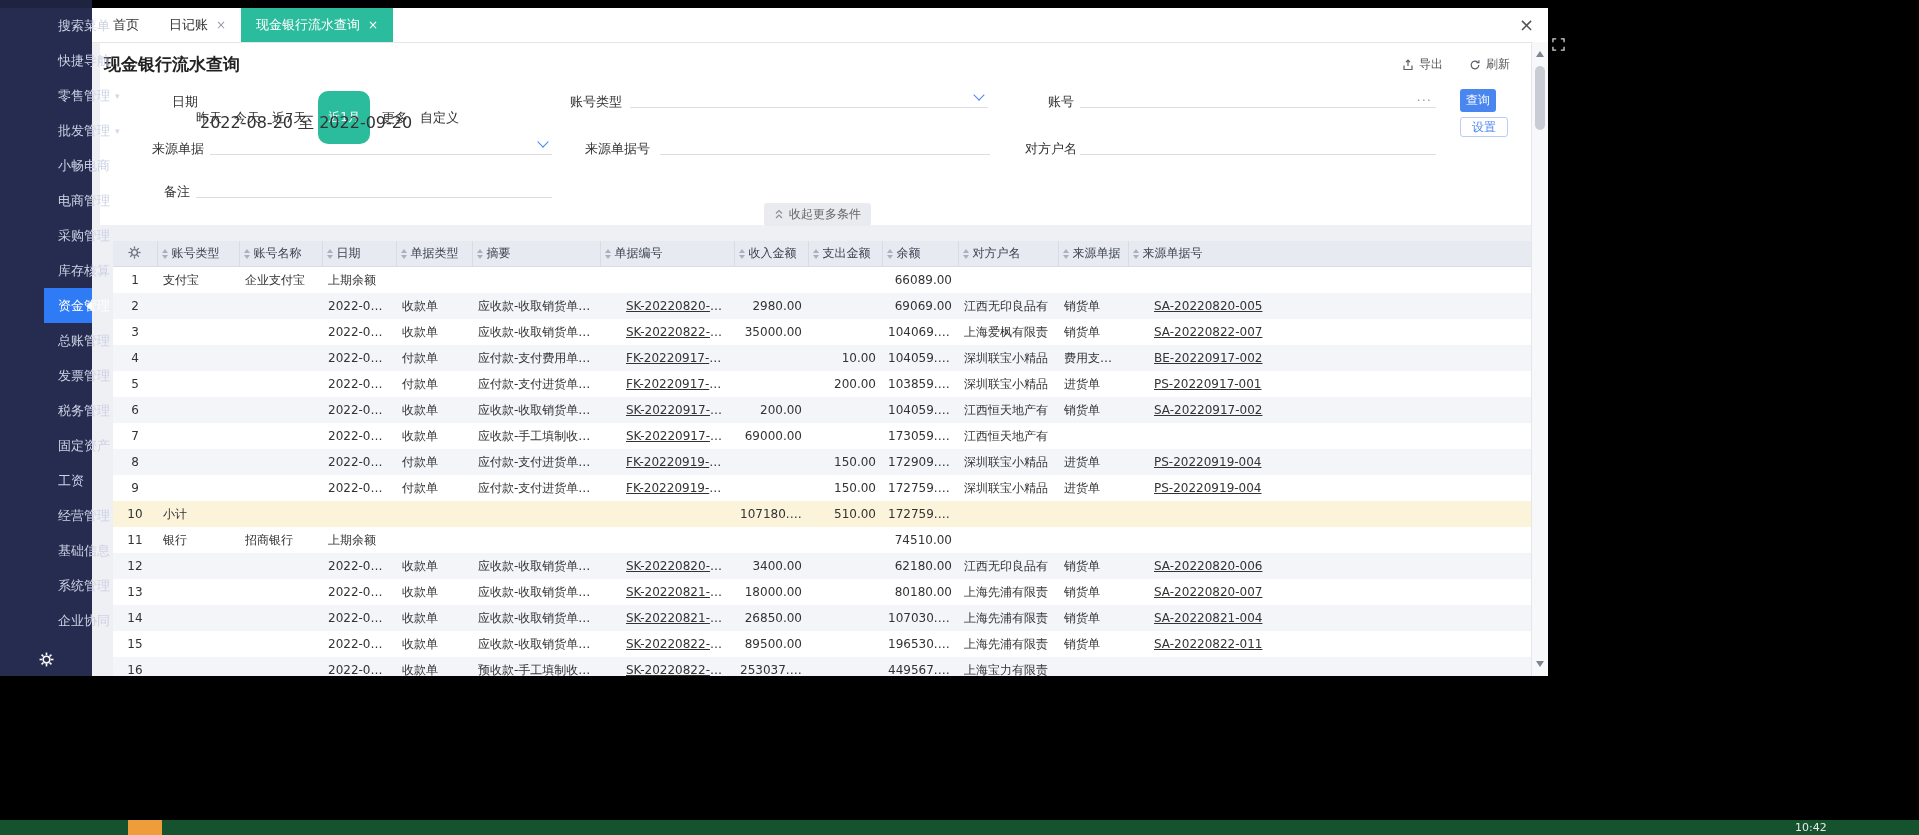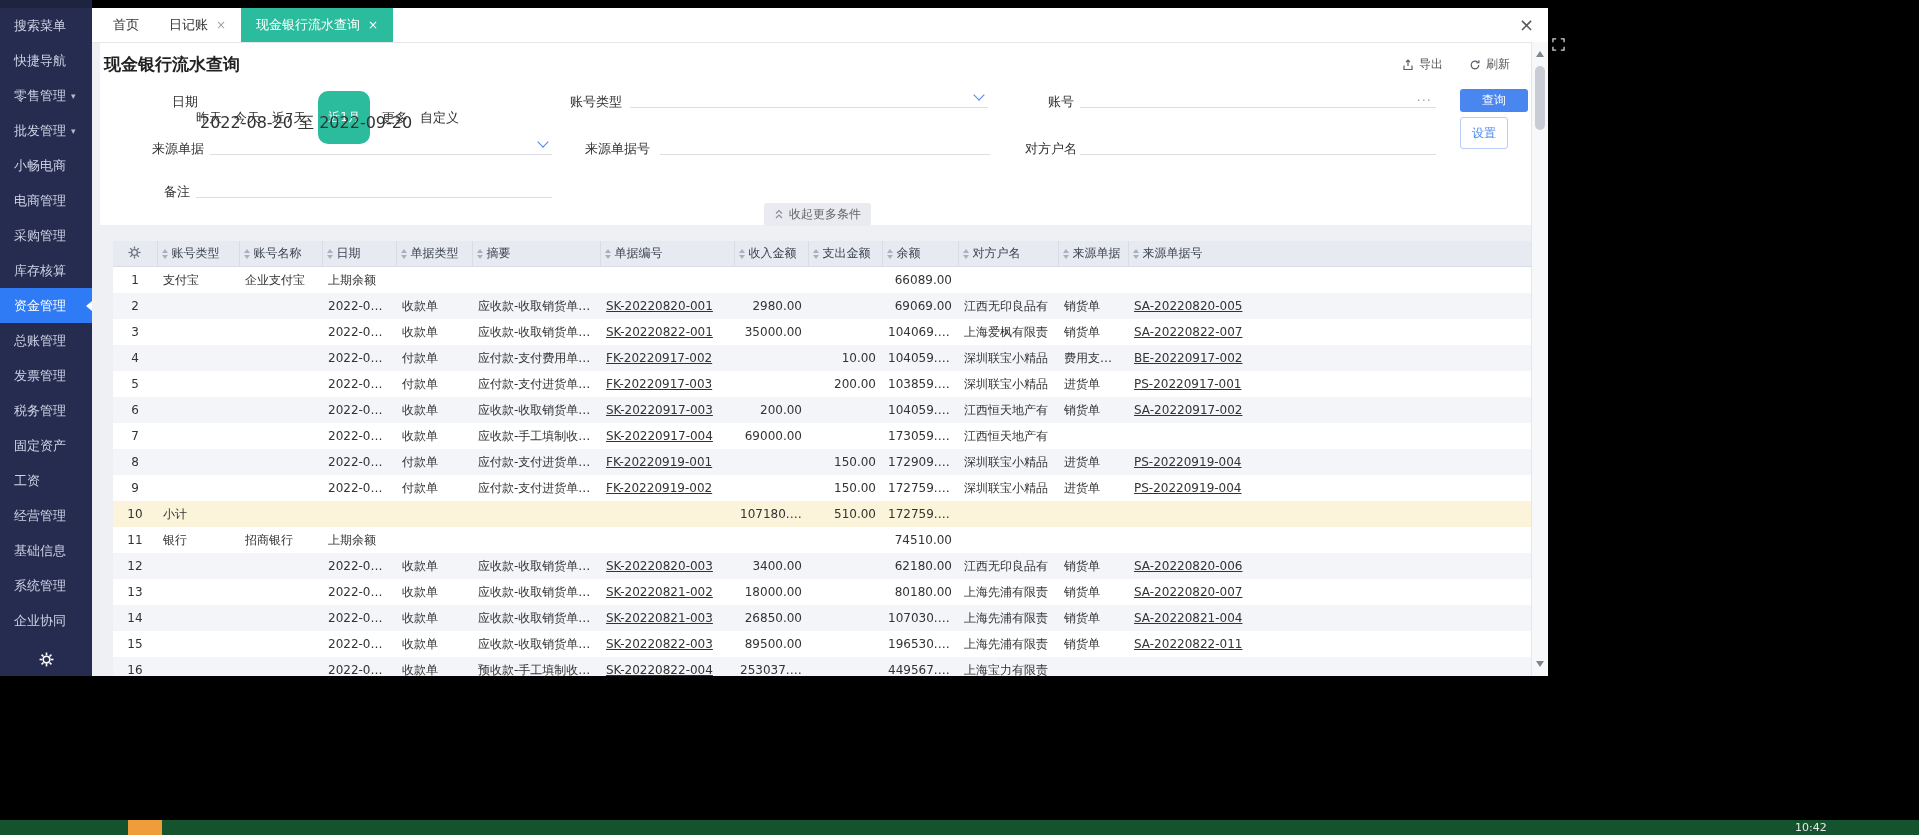--- a/index.html
+++ b/index.html
@@ -5,21 +5,21 @@
   html,body{margin:0;padding:0;width:1919px;height:835px;background:#000;overflow:hidden;
     font-family:"DejaVu Sans","Liberation Sans",sans-serif;}
   .desktop{position:absolute;inset:0;background:#000;}
 
   
   .app{position:absolute;left:0;top:0;width:1548px;height:676px;background:#eef0f4;overflow:hidden;}
 
   
   .sidebar{position:absolute;left:0;top:0;width:92px;height:100%;background:#262c4f;z-index:5;}
   .sb-logo-stub{height:8px;background:#1e2340;}
-  .sb-item{height:35px;display:flex;align-items:center;padding:0 8px 0 14px;color:#ccd2e4;font-size:13px;cursor:pointer;position:relative;white-space:nowrap;}
+  .sb-item{height:35px;display:flex;align-items:center;padding:0 8px 0 14px;color:#ccd2e4;font-size:13px;cursor:pointer;position:relative;white-space:nowrap;margin-left:44px;}
   .sb-item.active{background:#2f7bf6;color:#fff;}
   .sb-caret{margin-left:5px;font-size:9px;opacity:.85;}
   .sb-notch{position:absolute;right:0;top:50%;transform:translateY(-50%);width:0;height:0;
     border-top:5px solid transparent;border-bottom:5px solid transparent;border-right:6px solid #ffffff;}
   .sb-gear{position:absolute;bottom:5px;left:0;right:0;text-align:center;color:#fff;cursor:pointer;}
 
   
   .main{position:absolute;left:92px;top:0;right:0;bottom:0;}
   .topstrip{height:8px;background:#000;}
   .tabbar{height:34px;background:#fff;display:flex;align-items:stretch;position:relative;}
@@ -40,22 +40,22 @@
 
   .f-label{position:absolute;font-size:13px;color:#333;white-space:nowrap;}
   .f-field{position:absolute;height:20px;border-bottom:1px solid #dcdee3;cursor:text;}
   .chev{position:absolute;right:5px;top:4px;width:7px;height:7px;border-right:1.5px solid #4a86f0;border-bottom:1.5px solid #4a86f0;transform:rotate(45deg);}
   .more-dots{position:absolute;right:4px;top:2px;font-size:13px;color:#9aa0ab;letter-spacing:1px;}
   .date-quick{position:absolute;left:96px;top:48px;display:flex;align-items:center;gap:12px;}
   .dq{font-size:13px;color:#333;cursor:pointer;white-space:nowrap;}
   .dq.pill{background:#2bbc9e;color:#fff;border-radius:10px;padding:18px 10px;font-size:12px;}
   .date-range{position:absolute;left:100px;top:70px;font-size:16px;color:#333;}
 
-  .btn-query{position:absolute;left:1360px;top:46px;width:68px;height:23px;background:#4a86f0;color:#fff;font-size:12px;border:none;border-radius:3px;cursor:pointer;font-family:inherit;}
-  .btn-settings{position:absolute;left:1360px;top:74px;width:48px;height:32px;background:#fff;color:#4a86f0;font-size:12px;border:1px solid #b9cdf5;border-radius:3px;cursor:pointer;font-family:inherit;}
+  .btn-query{position:absolute;left:1360px;top:46px;width:36px;height:23px;background:#4a86f0;color:#fff;font-size:12px;border:none;border-radius:3px;cursor:pointer;font-family:inherit;}
+  .btn-settings{position:absolute;left:1360px;top:74px;width:48px;height:20px;background:#fff;color:#4a86f0;font-size:12px;border:1px solid #b9cdf5;border-radius:3px;cursor:pointer;font-family:inherit;}
 
   .collapse-pill{position:absolute;left:calc(50% - 52px);top:160px;display:inline-flex;align-items:center;gap:5px;background:#e9ebf0;border:none;border-radius:3px;padding:3px 10px;font-size:12px;color:#666;cursor:pointer;font-family:inherit;}
 
   
   .panel2{position:absolute;left:21px;right:0;top:198px;bottom:0;background:#fff;overflow:hidden;}
   table{width:100%;border-collapse:collapse;table-layout:fixed;}
   col.c0{width:44px}col.c1{width:82px}col.c2{width:83px}col.c3{width:74px}col.c4{width:76px}
   col.c5{width:128px}col.c6{width:134px}col.c7{width:74px}col.c8{width:74px}col.c9{width:76px}
   col.c10{width:100px}col.c11{width:70px}col.c12{width:auto}
   th{height:25px;background:#e8eaf1;font-weight:normal;font-size:12px;color:#3c4250;border-right:1px solid #d9dce4;border-bottom:1px solid #d9dce4;padding:0 4px;text-align:left;overflow:hidden;white-space:nowrap;}
@@ -63,21 +63,21 @@
   .th-inner{display:flex;align-items:center;gap:4px;}
   .th-inner.center{justify-content:center;color:#6b7180;}
   .sort{display:inline-flex;flex-direction:column;gap:2px;cursor:pointer;}
   .sort .u{width:0;height:0;border-left:3px solid transparent;border-right:3px solid transparent;border-bottom:4px solid #a9afbe;}
   .sort .d{width:0;height:0;border-left:3px solid transparent;border-right:3px solid transparent;border-top:4px solid #a9afbe;}
   td{height:26px;font-size:12px;color:#333;padding:0 6px;white-space:nowrap;overflow:hidden;text-overflow:ellipsis;}
   tbody tr:nth-child(even) td{background:#f3f5f9;}
   tbody tr.subtotal td{background:#fbf3da;}
   td.num{text-align:right;}
   td.rownum{text-align:center;}
-  .cell-link{color:#333;text-decoration:underline;cursor:pointer;}
+  .cell-link{color:#333;text-decoration:underline;cursor:pointer;margin-left:20px;}
 
   
   .vscroll{position:absolute;right:0;top:42px;bottom:0;width:16px;background:#f7f8fa;border-left:1px solid #e4e6ea;z-index:6;}
   .sa{position:absolute;left:4px;width:0;height:0;border-left:4px solid transparent;border-right:4px solid transparent;cursor:pointer;}
   .sa.up{top:9px;border-bottom:6px solid #80858f;}
   .sa.down{bottom:9px;border-top:6px solid #80858f;}
   .sthumb{position:absolute;left:3px;top:24px;width:10px;height:64px;background:#c9ccd4;border-radius:5px;cursor:grab;}
 
   
   .fullscreen-btn{position:absolute;left:1552px;top:38px;cursor:pointer;line-height:0;}

